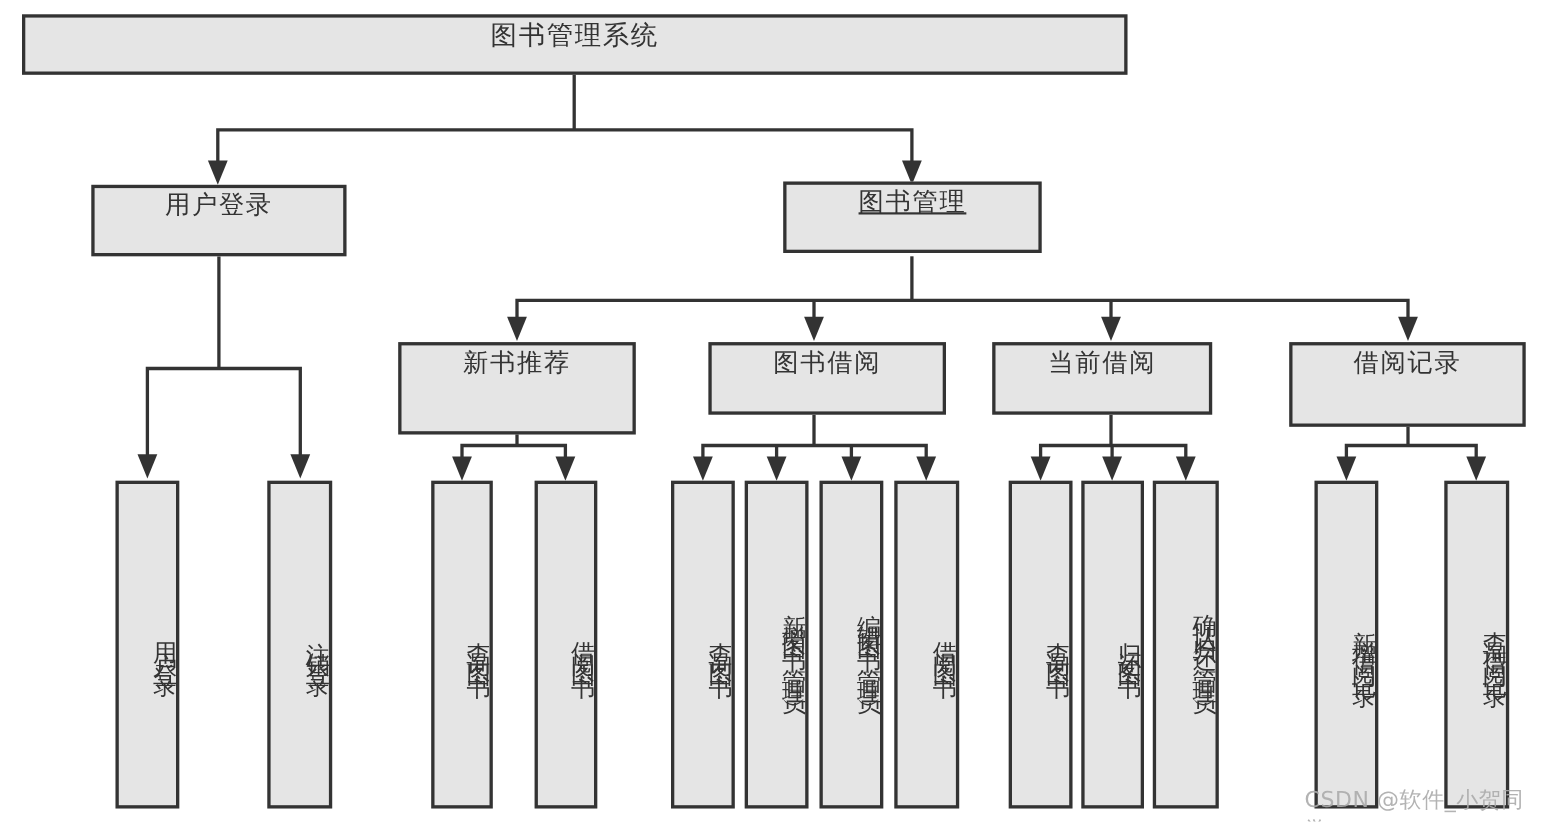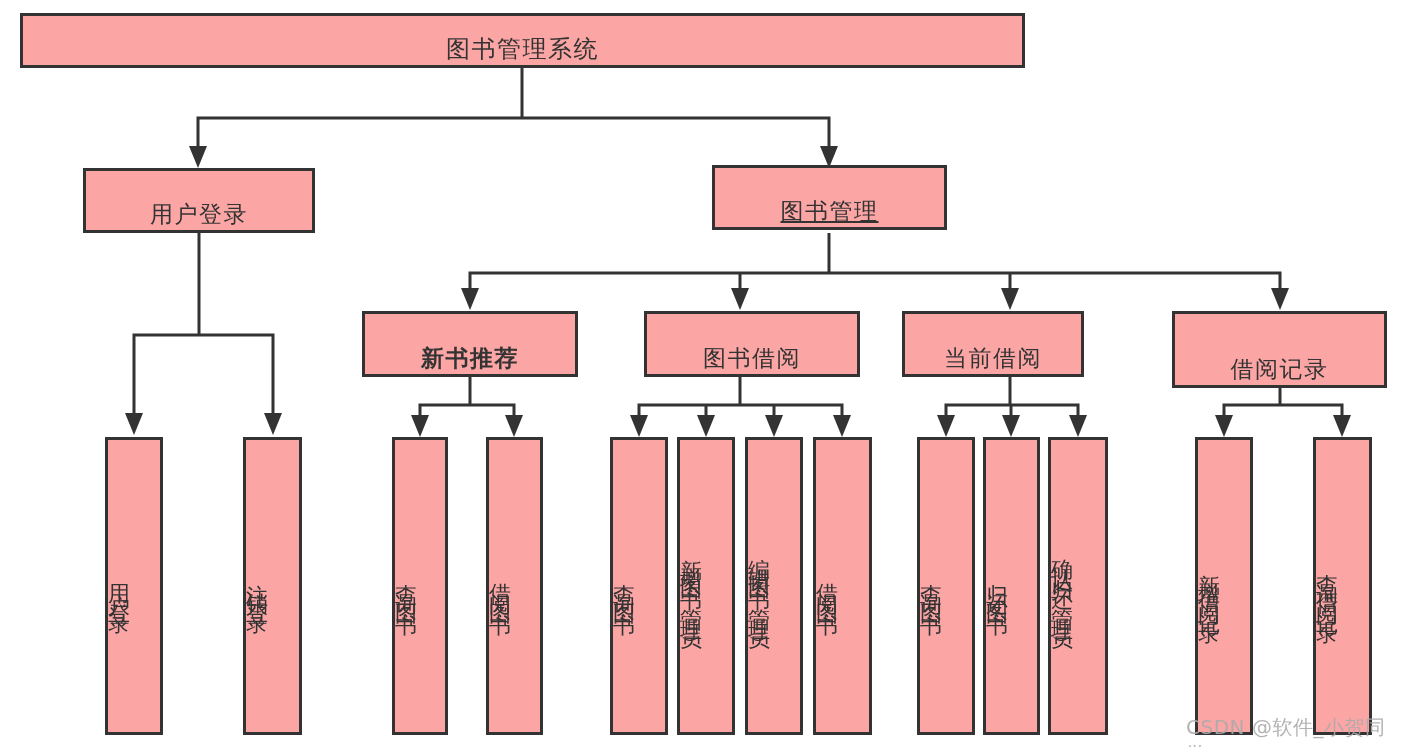--- a/index.html
+++ b/index.html
@@ -15,22 +15,22 @@
     background:var(--canvas);
     overflow:hidden;
     font-family:"DejaVu Sans","Liberation Sans",sans-serif;
     color:var(--text);
   }
   #connectors{position:absolute;left:0;top:0;z-index:1;}
   #connectors .stroke{fill:none;stroke:var(--line);stroke-width:3;stroke-linejoin:miter;stroke-linecap:butt;}
   #connectors .arrow{fill:var(--line);stroke:none;}
   .box{
     position:absolute;box-sizing:border-box;z-index:2;
-    background:#fca5a5;border:3px solid var(--line);
-    display:flex;align-items:flex-end;justify-content:center;
+    background:#e5e5e5;border:3px solid var(--line);
+    display:flex;align-items:flex-start;justify-content:center;
     font-size:23px;letter-spacing:1.5px;color:var(--text);
     white-space:nowrap;
   }
   .vbox{
     writing-mode:vertical-rl;text-orientation:mixed;
     font-size:22px;letter-spacing:10px;line-height:1;
     white-space:normal;
   }
   .root-box{font-size:24px;}
   #watermark{
@@ -100,27 +100,27 @@
     <span>图书管理系统</span>
   </div>
 
   <div class="box" style="left:83px;top:168px;width:232px;height:65px;">
     <span>用户登录</span>
   </div>
   <div class="box" style="left:712px;top:165px;width:235px;height:65px;text-decoration:underline;">
     <span>图书管理</span>
   </div>
 
-  <div class="box" style="left:362px;top:311px;width:216px;height:66px;font-weight:bold;">
+  <div class="box" style="left:362px;top:311px;width:216px;height:84px;">
     <span>新书推荐</span>
   </div>
   <div class="box" style="left:632px;top:311px;width:216px;height:66px;margin-left:12px;">
     <span>图书借阅</span>
   </div>
-  <div class="box" style="left:902px;top:311px;width:182px;height:66px;">
+  <div class="box" style="left:902px;top:311px;width:200px;height:66px;">
     <span>当前借阅</span>
   </div>
   <div class="box" style="left:1172px;top:311px;width:215px;height:77px;">
     <span>借阅记录</span>
   </div>
 
   <div class="box vbox" style="left:105px;top:437px;width:58px;height:298px;">
     <span>用户登录</span>
   </div>
   <div class="box vbox" style="left:243px;top:437px;width:59px;height:298px;">

